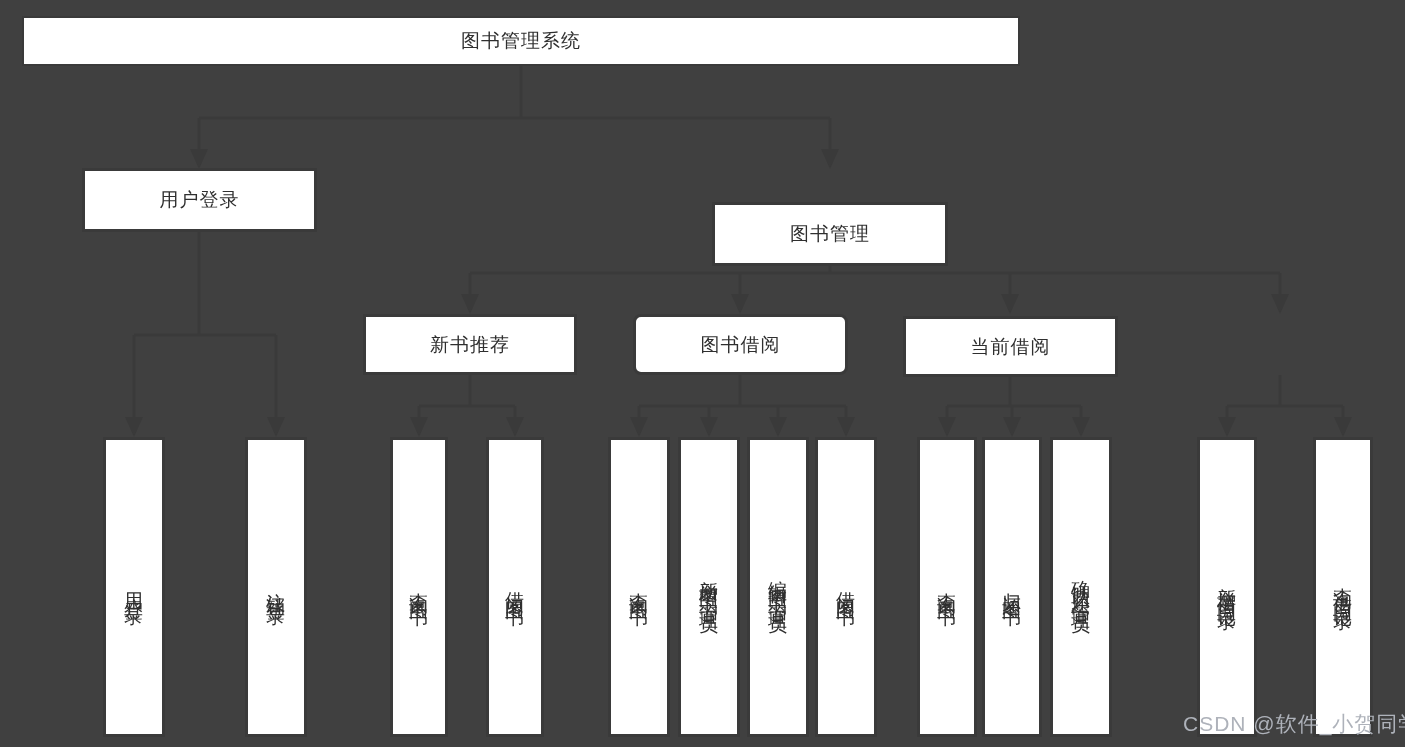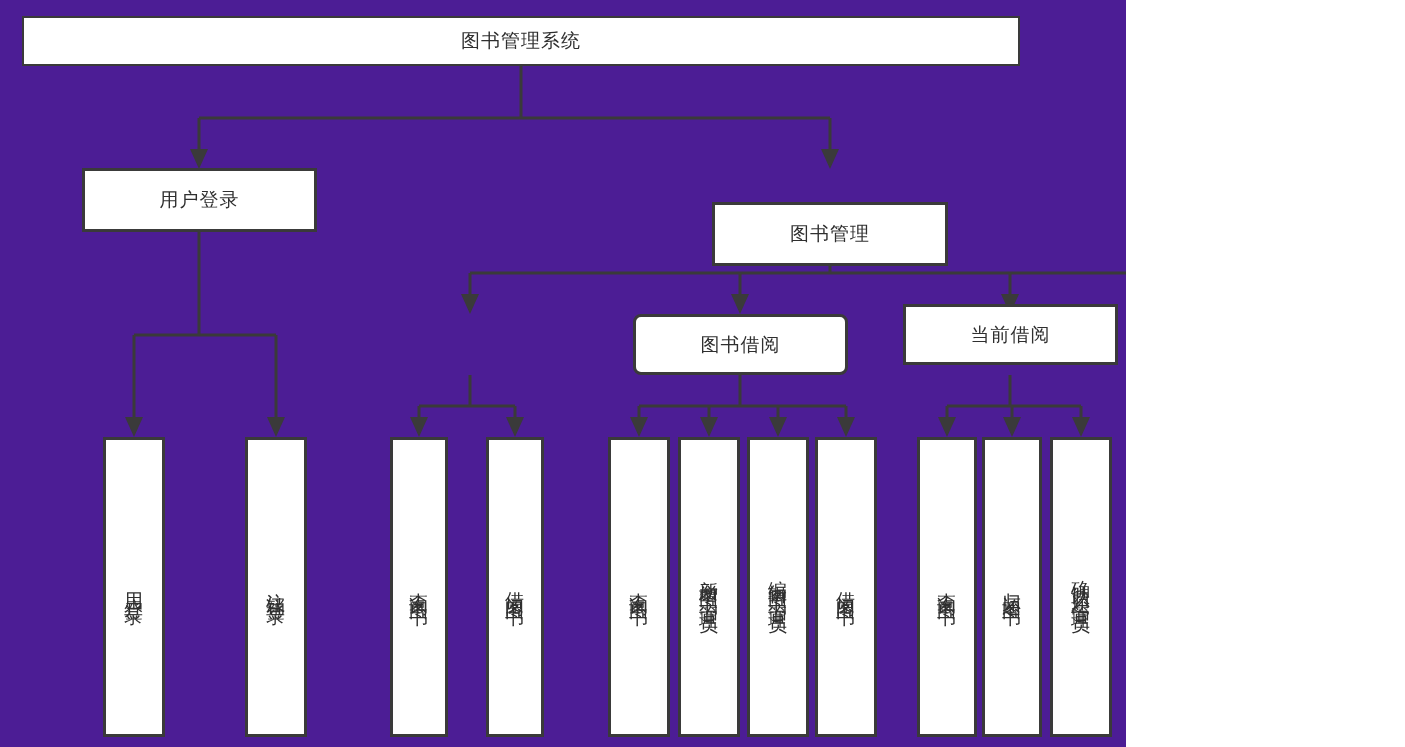--- a/index.html
+++ b/index.html
@@ -2,23 +2,23 @@
 <html><head>
 <meta charset="utf-8">
 <style>
   html, body {
     margin: 0;
     padding: 0;
     background: #ffffff;
   }
   .stage {
     position: relative;
-    width: 1126px;
+    width: 1405px;
     height: 747px;
-    background: #4c1d95;
+    background: #404040;
     font-family: "Liberation Sans", "DejaVu Sans", sans-serif;
     overflow: hidden;
   }
   svg.connectors {
     position: absolute;
     left: 0; top: 0;
     width: 1405px; height: 747px;
   }
   .box {
     position: absolute;
@@ -91,24 +91,27 @@
     <span>图书管理系统</span>
   </div>
 
   <div class="box" style="left:82px; top:168px; width:235px; height:64px;">
     <span>用户登录</span>
   </div>
   <div class="box" style="left:712px; top:168px; width:236px; height:64px;margin-top:34px;">
     <span>图书管理</span>
   </div>
 
+  <div class="box" style="left:363px; top:314px; width:214px; height:61px;">
+    <span>新书推荐</span>
+  </div>
   <div class="box" style="left:633px; top:314px; width:215px; height:61px;border-radius:8px;">
     <span>图书借阅</span>
   </div>
-  <div class="box" style="left:903px; top:304px; width:215px; height:61px;">
+  <div class="box" style="left:903px; top:316px; width:215px; height:61px;">
     <span>当前借阅</span>
   </div>
 
   <div class="box vbox" style="left:103px; top:437px; width:62px; height:300px;">
     <span>用户登录</span>
   </div>
   <div class="box vbox" style="left:245px; top:437px; width:62px; height:300px;">
     <span>注销登录</span>
   </div>
 

